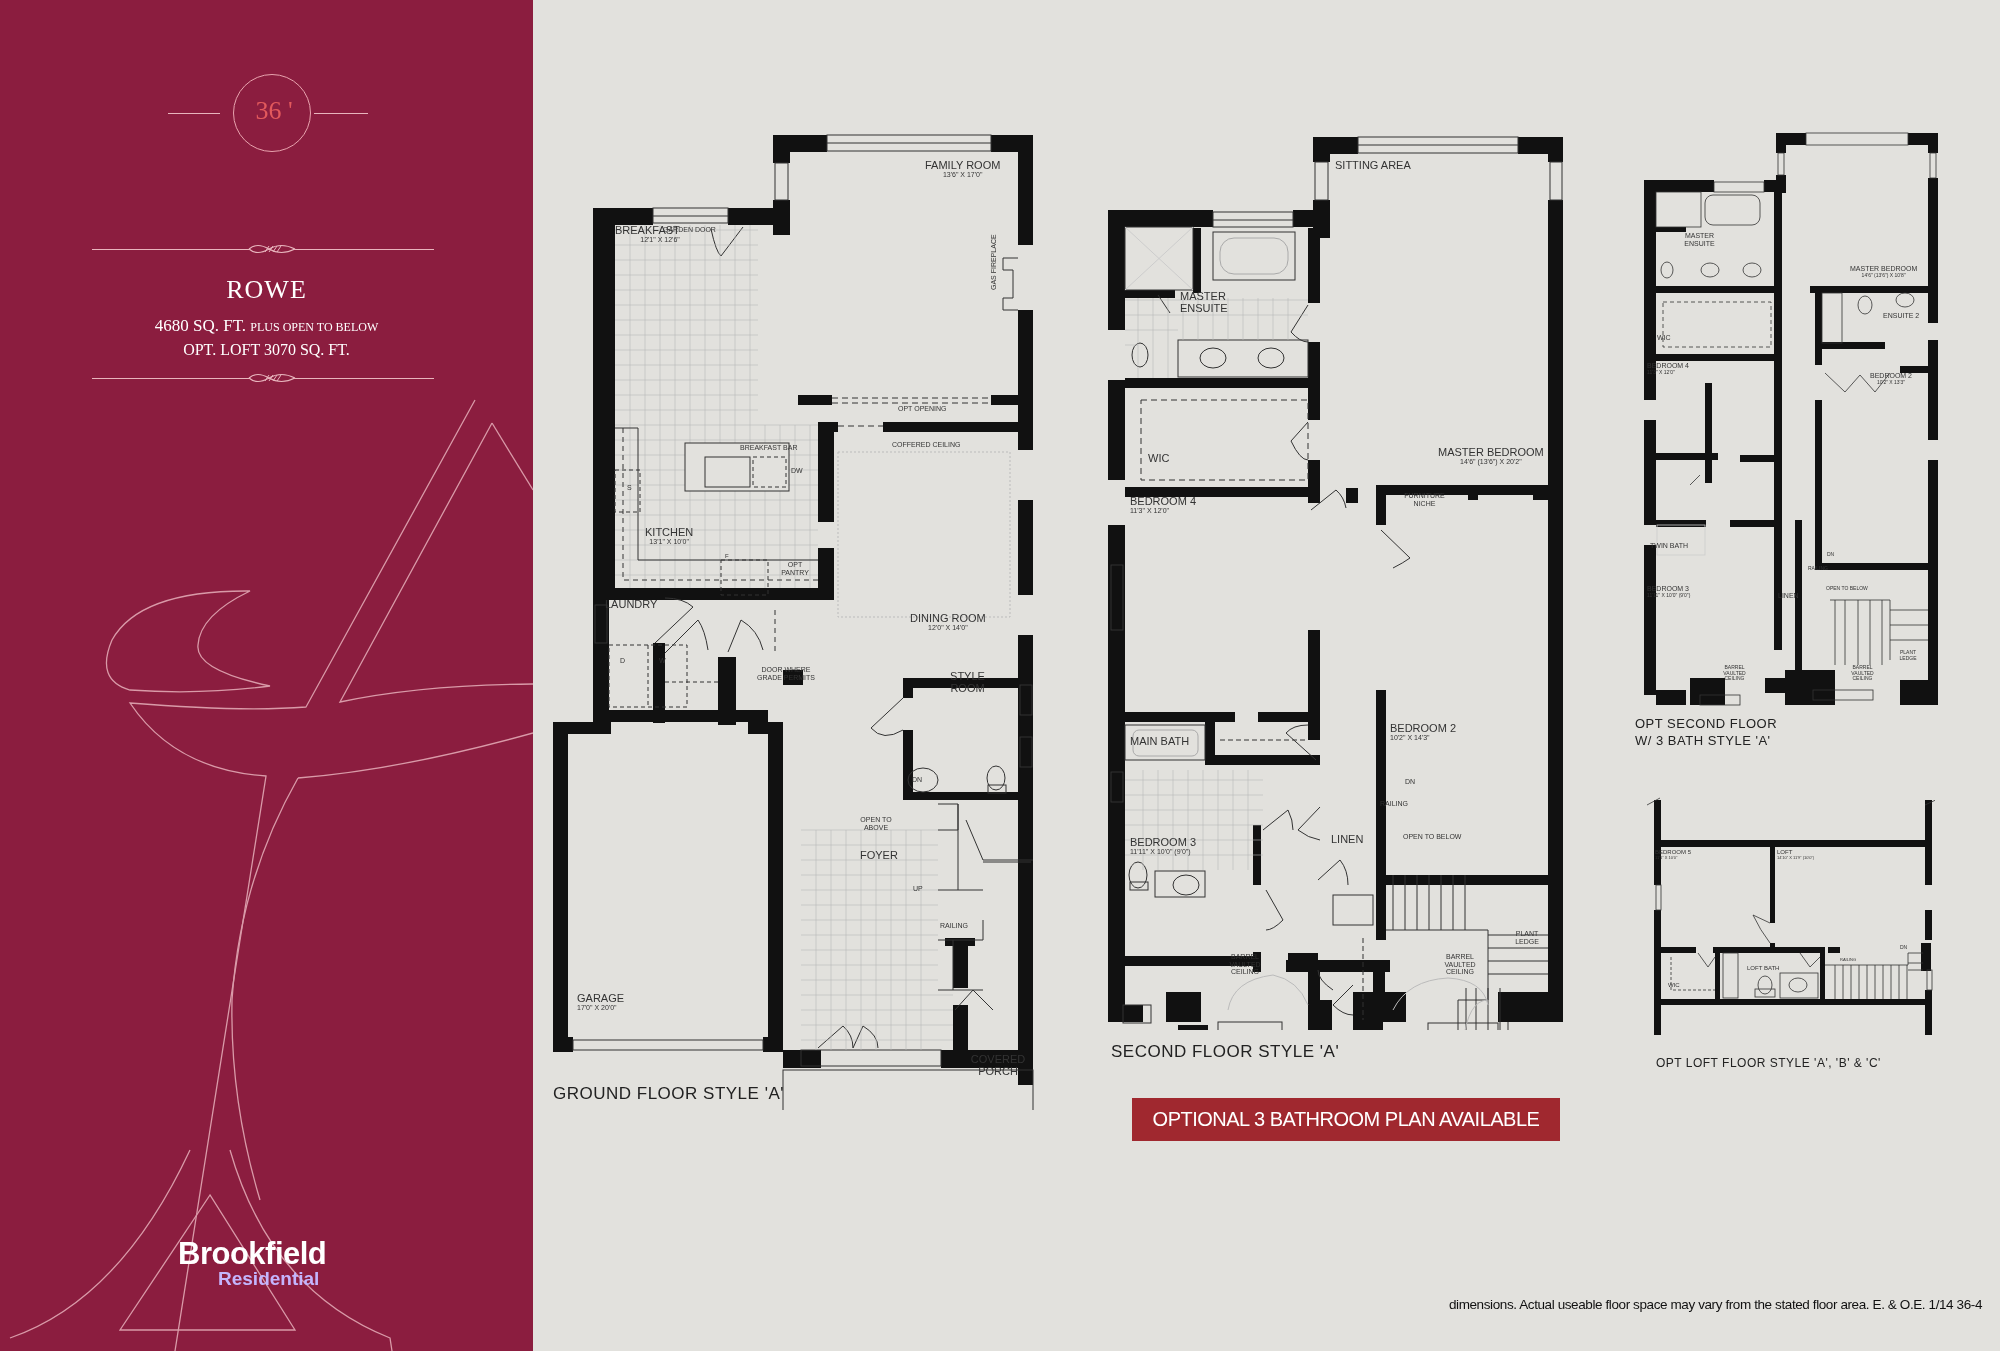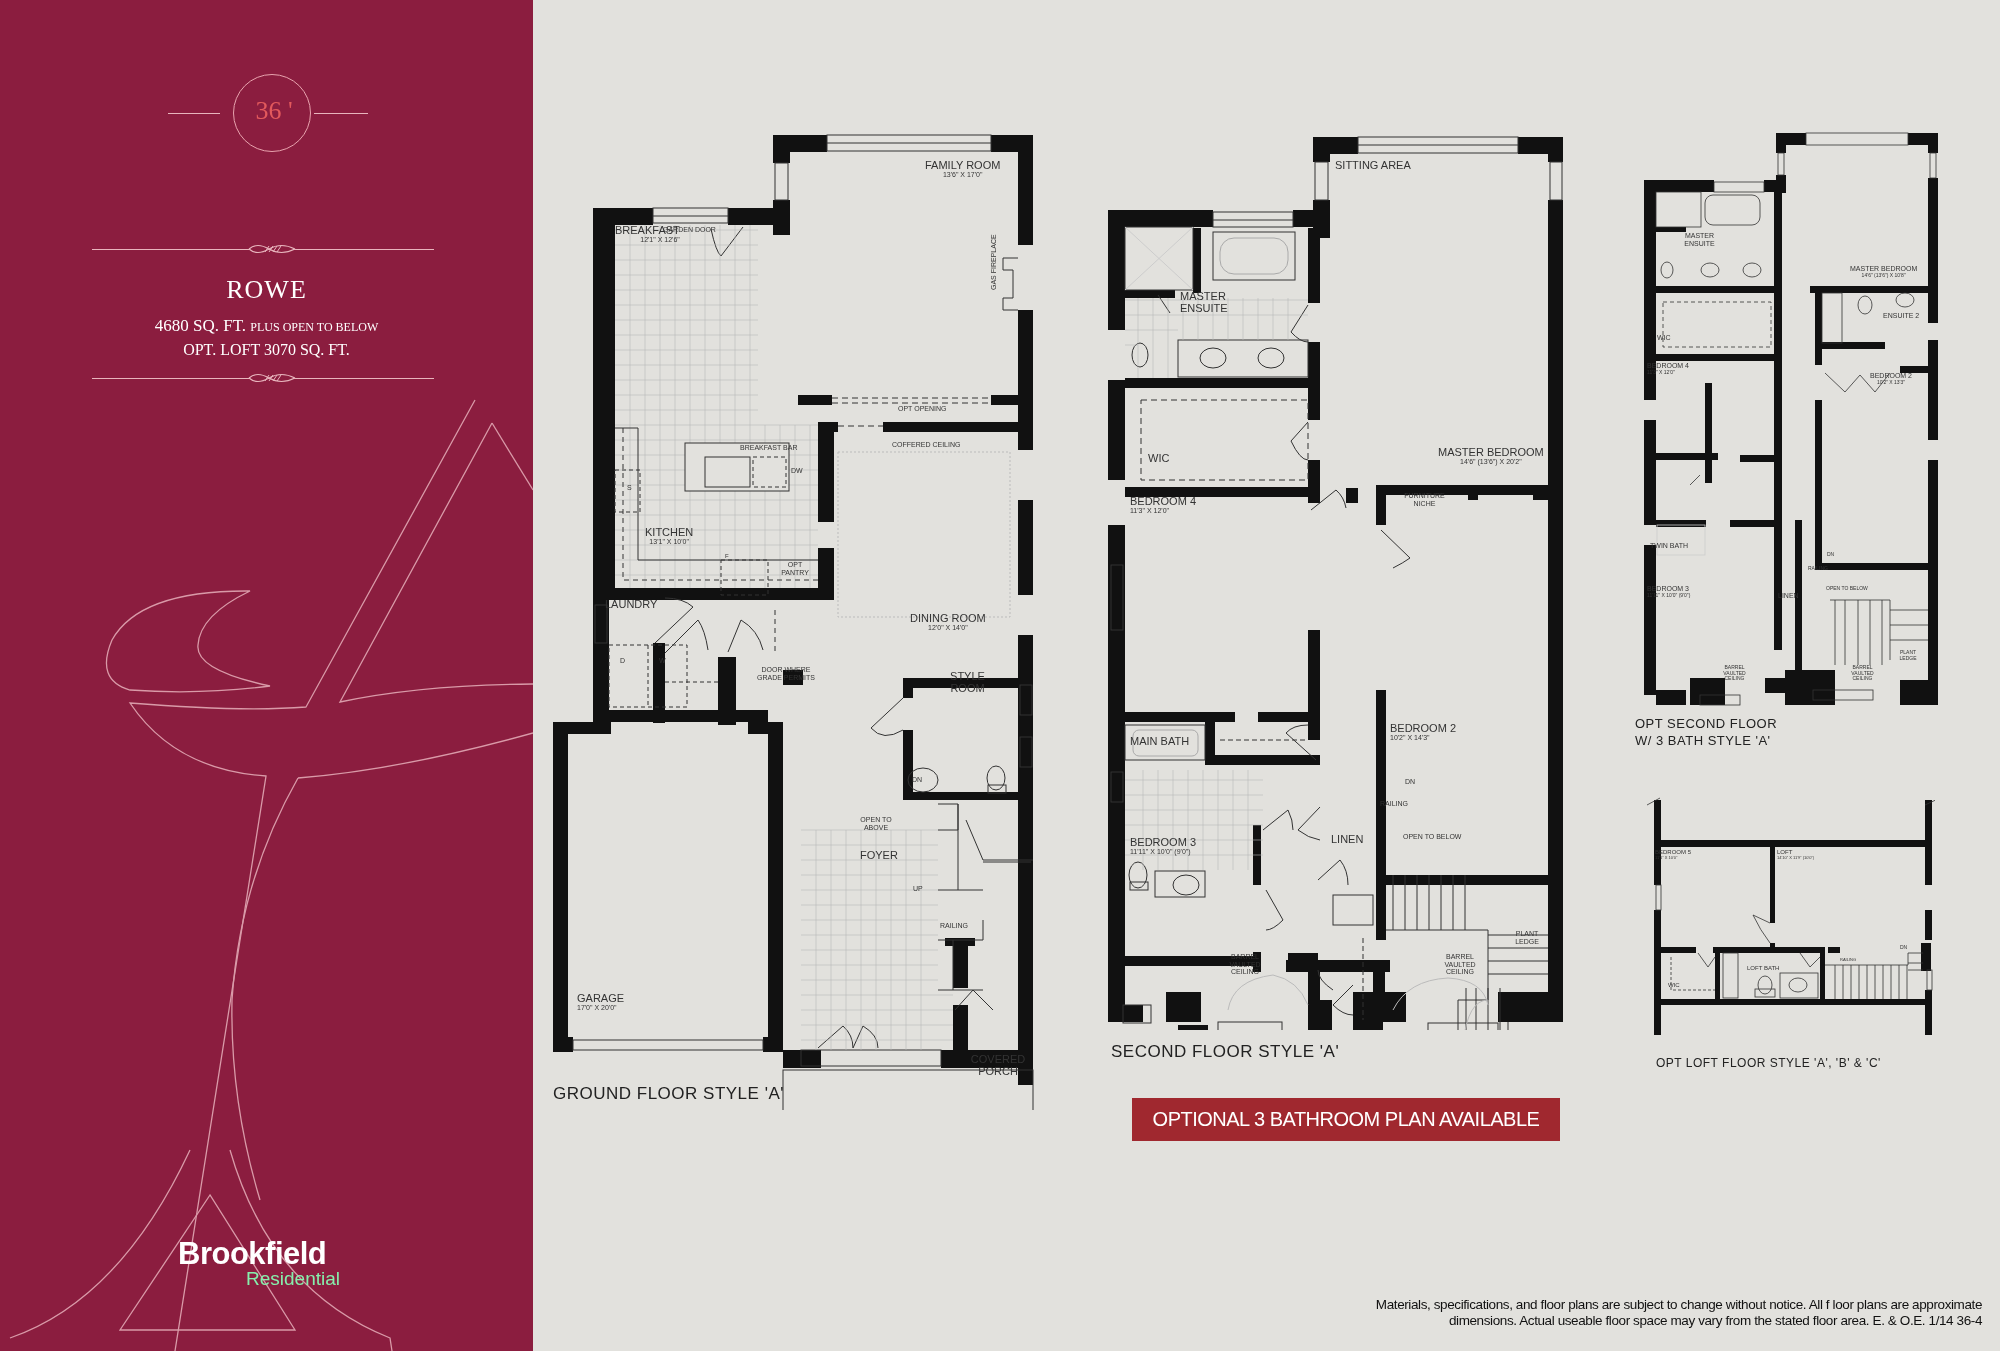--- a/index.html
+++ b/index.html
@@ -6,21 +6,21 @@
   body{width:2000px;height:1351px;position:relative;overflow:hidden;background:#e2e1dd;font-family:"Liberation Sans",sans-serif;}
   .panel{position:absolute;left:0;top:0;width:533px;height:1351px;background:#8b1d3f;overflow:hidden;}
   .serif{font-family:"Liberation Serif","DejaVu Serif",serif;}
   .abs{position:absolute;}
   .lot-circle{position:absolute;left:233px;top:74px;width:78px;height:78px;border:1.5px solid #e8a3ae;border-radius:50%;box-sizing:border-box;}
   .lot-text{position:absolute;left:233px;top:96px;width:82px;text-align:center;color:#e2595c;font-size:26px;}
   .hline{position:absolute;height:1px;background:#e8b5bd;}
   .model{position:absolute;left:0;width:533px;text-align:center;color:#fff;}
   .ornament{position:absolute;width:50px;height:14px;left:247px;}
   .logo1{position:absolute;left:178px;top:1236px;color:#fff;font-weight:bold;font-size:31px;letter-spacing:-0.5px;}
-  .logo2{position:absolute;left:246px;top:1268px;color:#86efac;font-weight:normal;font-size:19px;}
+  .logo2{position:absolute;left:218px;top:1268px;color:#c4b5fd;font-weight:bold;font-size:19px;}
   .plan-label{position:absolute;color:#222;font-size:17px;letter-spacing:0.5px;}
   .room{position:absolute;color:#333;font-size:11px;text-align:center;line-height:1.1;}
   .room .dim{font-size:7px;display:block;}
   .banner{position:absolute;left:1132px;top:1098px;width:428px;height:43px;background:#a0282f;color:#fff;font-size:20px;display:flex;align-items:center;justify-content:center;letter-spacing:-0.5px;}
   .disclaimer{position:absolute;right:18px;top:1297px;width:740px;text-align:right;font-size:13.5px;color:#111;line-height:1.2;letter-spacing:-0.4px;}
   svg.plan{position:absolute;}
 </style>
 </head>
 <body>
 
@@ -465,15 +465,14 @@
 
 <div class="room" style="left:1655px;top:849px;font-size:6px;text-align:left;"><span>BEDROOM 5</span><span class="dim" style="font-size:4px">11'1" X 10'0"</span></div>
 <div class="room" style="left:1777px;top:849px;font-size:6px;text-align:left;"><span>LOFT</span><span class="dim" style="font-size:4px">14'10" X 11'9" (10'0")</span></div>
 <div class="room" style="left:1668px;top:982px;font-size:6px;">WIC</div>
 <div class="room" style="left:1747px;top:965px;font-size:6px;">LOFT BATH</div>
 <div class="room" style="left:1840px;top:958px;font-size:4px;">RAILING</div>
 <div class="room" style="left:1900px;top:945px;font-size:5px;">DN</div>
 <div class="plan-label" style="left:1656px;top:1056px;font-size:12px;">OPT LOFT FLOOR STYLE 'A', 'B' &amp; 'C'</div>
 
 <div class="disclaimer">
-  <div>Materials, specifications, and floor plans are subject to change without notice. All f loor plans are approximate</div>
   <div>dimensions. Actual useable floor space may vary from the stated floor area. E. &amp; O.E. 1/14 36-4</div>
 </div>
 
 </body></html>

